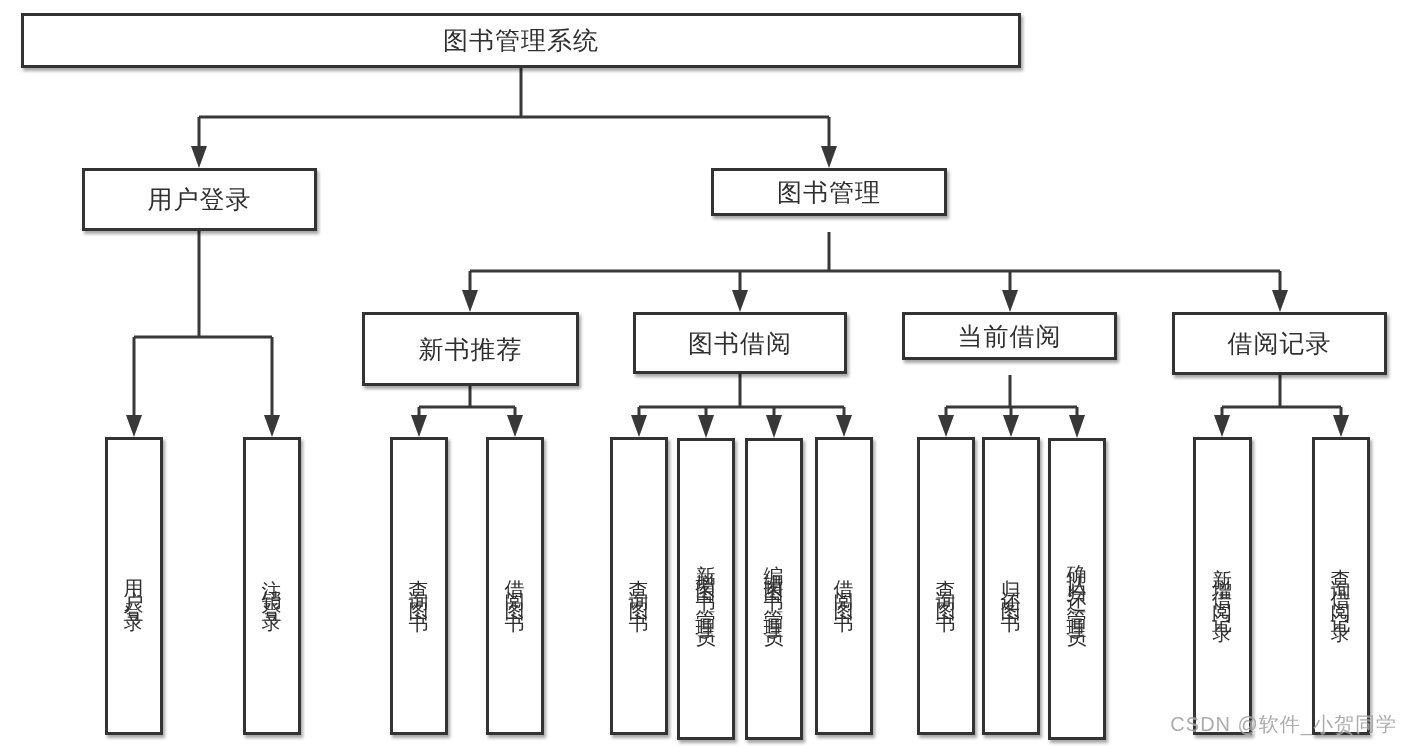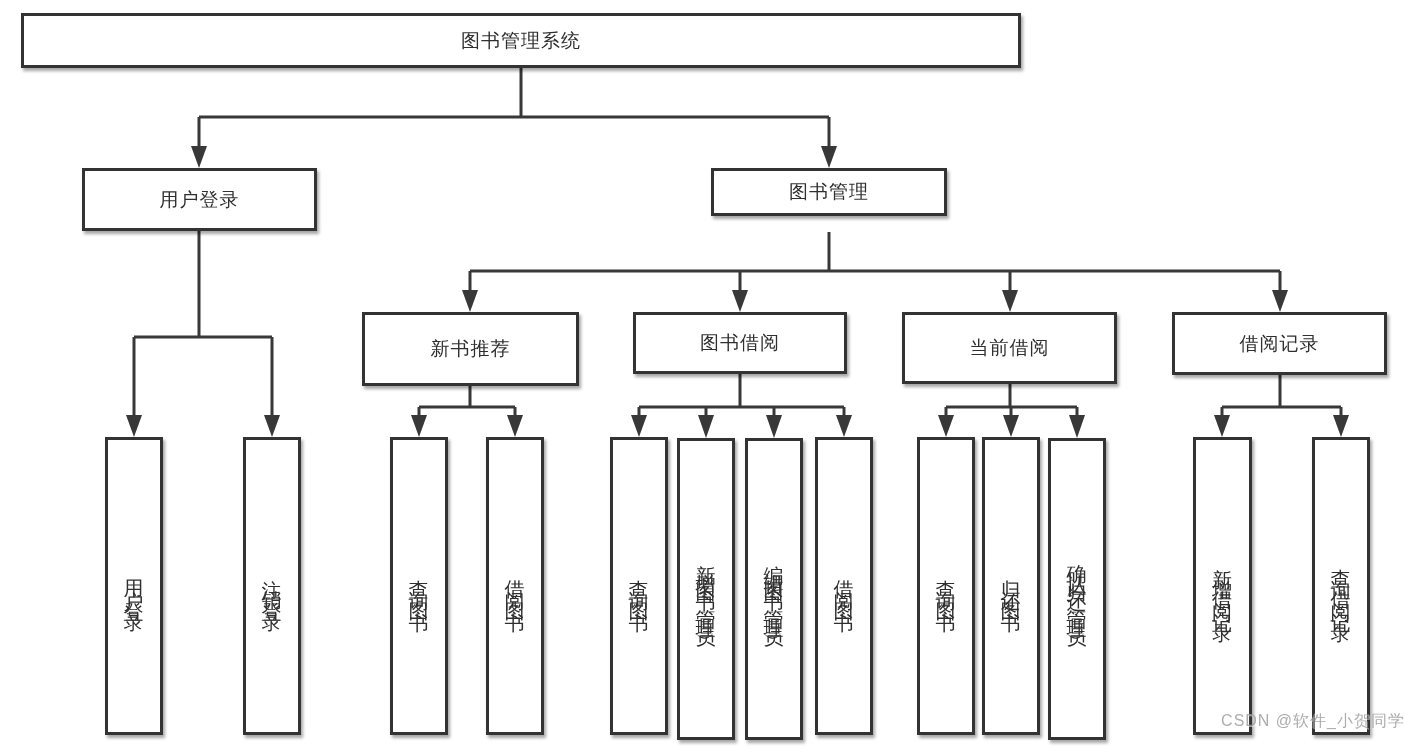--- a/index.html
+++ b/index.html
@@ -14,21 +14,21 @@
   #wires { position: absolute; left: 0; top: 0; z-index: 1; }
   .hbox {
     position: absolute;
     box-sizing: border-box;
     background: #ffffff;
     border: 3px solid #333333;
     box-shadow: 2px 3px 3px rgba(0,0,0,0.35);
     display: flex;
     align-items: center;
     justify-content: center;
-    font-size: 19px;
+    font-size: 25px;
     color: #2f2f2f;
     letter-spacing: 1px;
     z-index: 2;
   }
   .vbox {
     position: absolute;
     box-sizing: border-box;
     background: #ffffff;
     border: 3px solid #333333;
     box-shadow: 2px 3px 3px rgba(0,0,0,0.35);
@@ -42,23 +42,23 @@
     writing-mode: vertical-lr;
     text-orientation: mixed;
     font-size: 20px;
     letter-spacing: 11px;
     line-height: 1;
     white-space: nowrap;
   }
   .vbox.tight span { letter-spacing: 9px; }
   .watermark {
     position: absolute;
-    right: 0;
+    right: 8px;
     top: 711px;
-    font-size: 16px;
+    font-size: 20px;
     color: #9e9e9e;
     opacity: 0.85;
     letter-spacing: 1px;
     z-index: 5;
     text-shadow: 1px 1px 0 rgba(255,255,255,0.6);
   }
 </style>
 </head>
 <body>
 
@@ -107,21 +107,21 @@
   <div class="hbox" style="left:711px; top:168px; width:236px; height:48px;">
     <span>图书管理</span>
   </div>
 
   <div class="hbox" style="left:362px; top:312px; width:217px; height:74px;">
     <span>新书推荐</span>
   </div>
   <div class="hbox" style="left:633px; top:312px; width:214px; height:62px;font-family:Liberation Mono, monospace;">
     <span>图书借阅</span>
   </div>
-  <div class="hbox" style="left:902px; top:312px; width:215px; height:72px;">
+  <div class="hbox" style="left:902px; top:312px; width:215px; height:48px;">
     <span>当前借阅</span>
   </div>
   <div class="hbox" style="left:1172px; top:312px; width:215px; height:63px;">
     <span>借阅记录</span>
   </div>
 
   <div class="vbox" style="left:105px; top:437px; width:58px; height:298px;">
     <span>用户登录</span>
   </div>
   <div class="vbox" style="left:243px; top:437px; width:58px; height:298px;">

